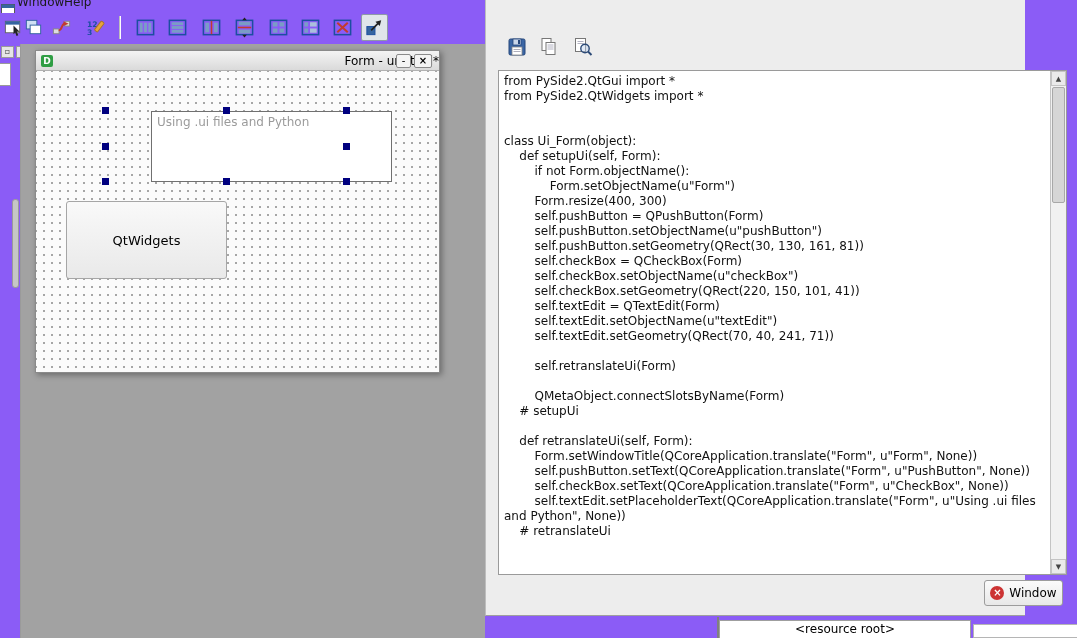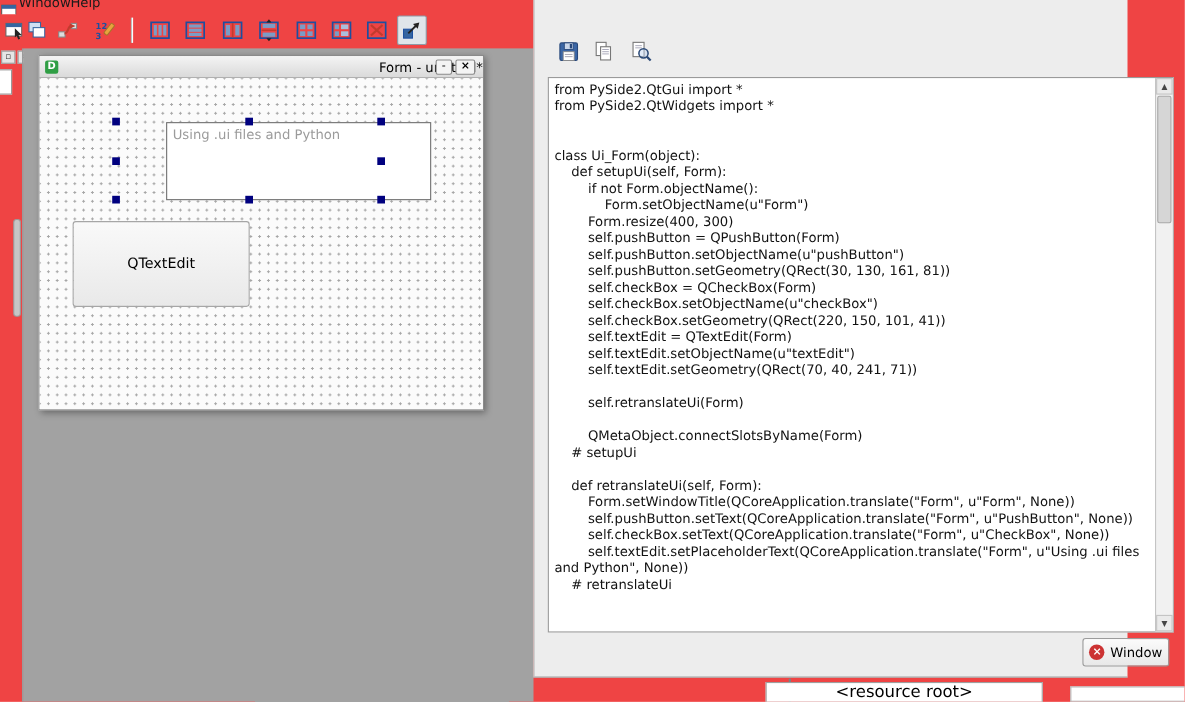--- a/index.html
+++ b/index.html
@@ -1,18 +1,18 @@
 <!DOCTYPE html>
 <html><head>
 <meta charset="utf-8">
 <style>
   * { margin:0; padding:0; box-sizing:border-box; }
   html,body { width:1077px; height:638px; }
   body { font-family:"DejaVu Sans","Liberation Sans",sans-serif; }
-  .screen { position:relative; width:1077px; height:638px; background:#ef4444; overflow:hidden; }
+  .screen { position:relative; width:1077px; height:638px; background:#8b5cf6; overflow:hidden; }
 
   
   .menubar { position:absolute; left:0; top:0; width:480px; height:13px; overflow:hidden; }
   .app-icon { position:absolute; left:1px; top:0; width:14px; height:11px; }
   .menu-item { position:absolute; top:-9px; height:22px; line-height:22px; font-size:12px; color:#1a1a1a; }
   .mi-window { left:17px; } .mi-help { left:64px; }
 
   
   .tbtn { position:absolute; top:14px; width:27px; height:27px; display:flex; align-items:center; justify-content:center; }
   .tbtn svg { width:21px; height:21px; }
@@ -56,21 +56,21 @@
   .codepre { position:absolute; left:5px; top:3px; right:18px; bottom:1px; font-family:"DejaVu Sans","Liberation Sans",sans-serif; font-size:12px; line-height:15px; white-space:pre; color:#111; overflow:hidden; }
   .vscroll { position:absolute; right:0; top:0; bottom:0; width:16px; background:#f1f1f1; border-left:1px solid #c4c4c4; }
   .varrow { position:absolute; left:0; width:15px; height:15px; background:#eaeaea; border:1px solid #c4c4c4; text-align:center; font-size:7px; line-height:14px; color:#444; }
   .vup{top:0}.vdown{bottom:0}
   .vthumb { position:absolute; left:1px; top:16px; width:13px; height:116px; background:#d6d6d6; border:1px solid #a8a8a8; border-radius:2px; }
   .closebtn { position:absolute; left:498px; top:580px; width:79px; height:26px; background:linear-gradient(#fbfbfb,#e8e8e8); border:1px solid #9c9c9c; border-radius:3px; display:flex; align-items:center; justify-content:center; gap:5px; font-size:12px; color:#000; }
   .closeicon { width:14px; height:14px; border-radius:50%; background:#cc3333; color:#fff; font-size:10px; font-weight:bold; line-height:13px; text-align:center; flex:none; }
 
   
   .panel-divider { position:absolute; left:717px; top:617px; width:2px; height:21px; background:#808080; }
-  .resource-box { position:absolute; left:696px; top:620px; width:252px; height:19px; background:#fff; border:1px solid #9f9f9f; font-size:15px; text-align:center; line-height:17px; color:#000; }
+  .resource-box { position:absolute; left:719px; top:620px; width:252px; height:19px; background:#fff; border:1px solid #9f9f9f; font-size:12px; text-align:center; line-height:17px; color:#000; }
   .resource-side { position:absolute; left:973px; top:624px; width:104px; height:14px; background:#fff; border:1px solid #b5b5b5; border-right:none; }
 </style>
 </head>
 <body>
 
 <div class="screen">
 
   <div class="menubar">
     <span class="app-icon">
       <svg viewBox="0 0 14 11">
@@ -197,21 +197,21 @@
           <div class="placeholder">Using .ui files and Python</div>
         </div>
         <div class="handle h-tl"></div>
         <div class="handle h-tm"></div>
         <div class="handle h-tr"></div>
         <div class="handle h-ml"></div>
         <div class="handle h-mr"></div>
         <div class="handle h-bl"></div>
         <div class="handle h-bm"></div>
         <div class="handle h-br"></div>
-        <div class="pushbtn">QTextEdit</div>
+        <div class="pushbtn">QtWidgets</div>
       </div>
     </div>
   </div>
 
   <div class="dialog">
     <div class="dbtn d-save">
       <svg viewBox="0 0 22 22">
           <rect x="3" y="3" width="16" height="16" rx="1.5" fill="#3b66a5" stroke="#27477a"></rect>
           <rect x="7" y="3" width="8" height="6" fill="#c9d6ea" stroke="#27477a" stroke-width="0.8"></rect>
           <rect x="12" y="4" width="2" height="4" fill="#27477a"></rect>

